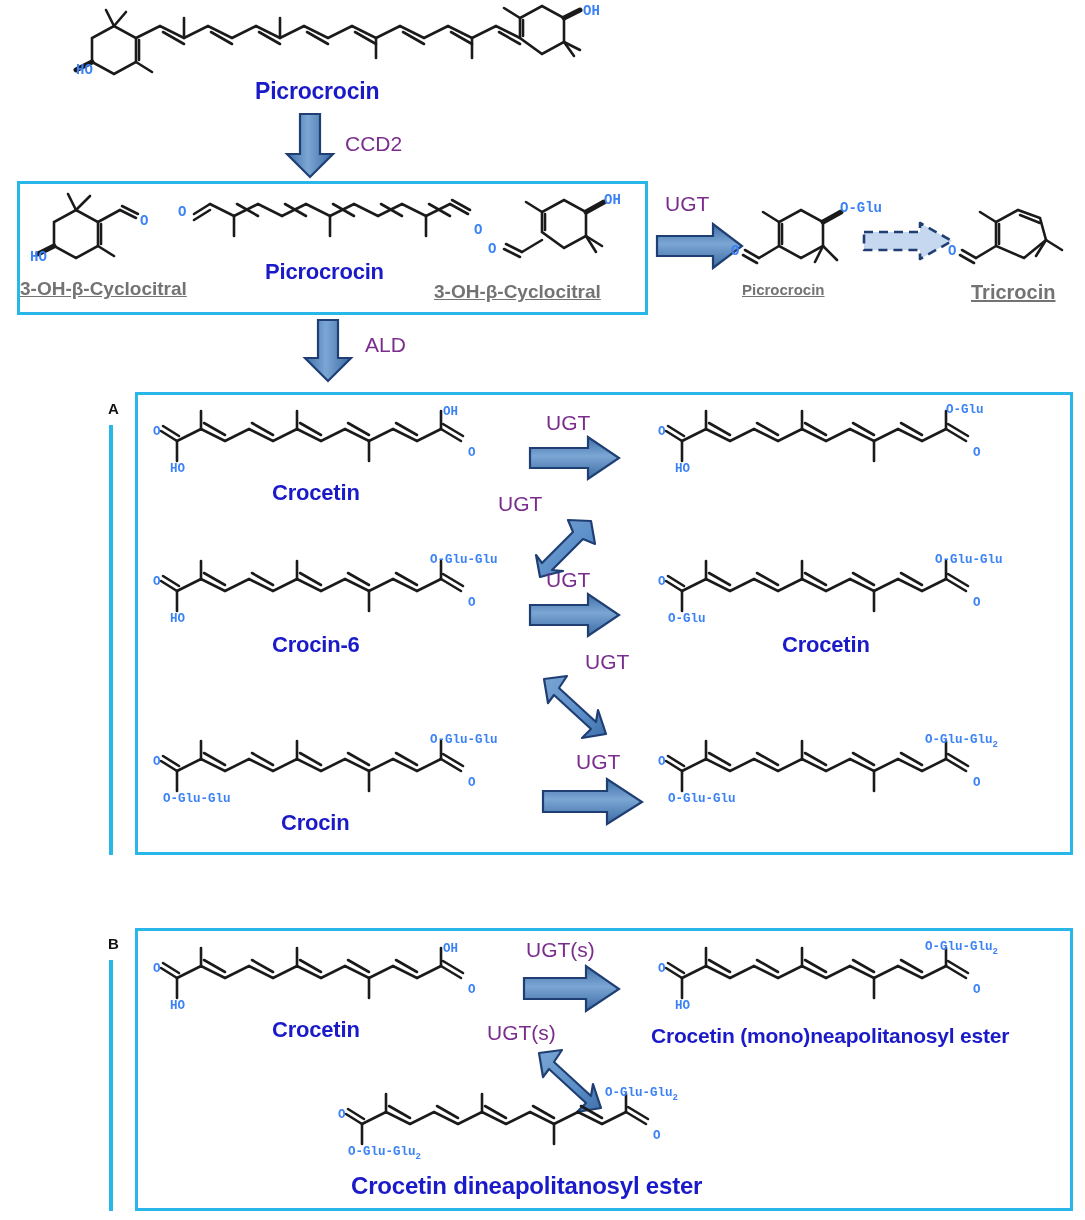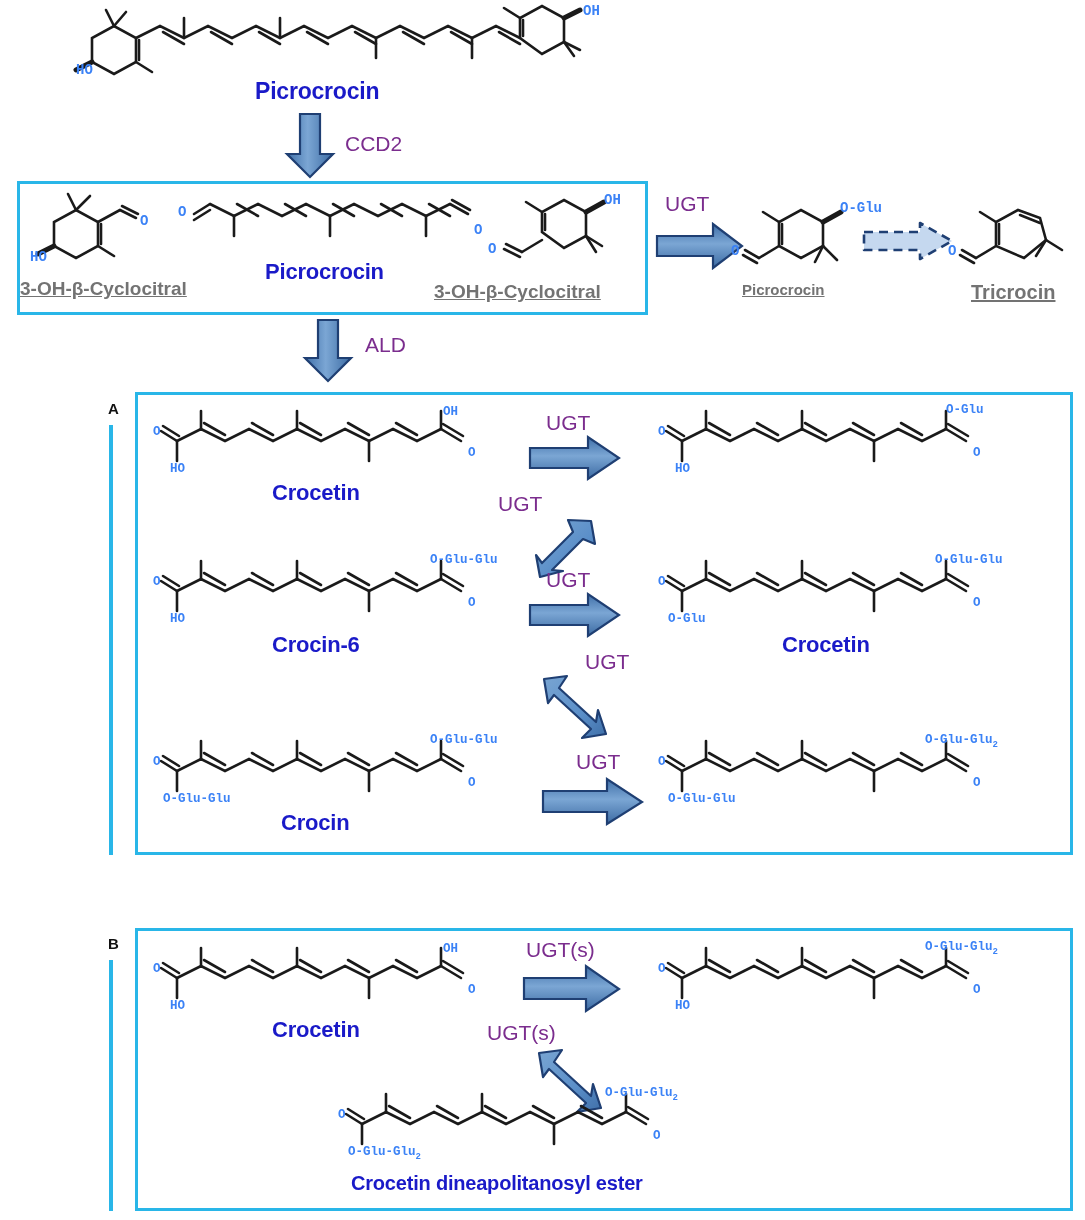--- a/index.html
+++ b/index.html
@@ -517,20 +517,21 @@
         <path d="M286 14 L286 -4"></path>
         <path d="M286 14 L306 26"></path>
           <path d="M288 9 L308 21"></path>
       </g>
     </svg>
   </div>
   <div class="abs grp" style="left:925px;top:940px;">O-Glu-Glu<sub>2</sub></div>
   <div class="abs grp" style="left:973px;top:983px;">O</div>
   <div class="abs grp" style="left:658px;top:962px;">O</div>
   <div class="abs grp" style="left:675px;top:999px;">HO</div>
+  <div class="abs cmp-blue" style="left:651px;top:1024px;font-size:21px;">Crocetin (mono)neapolitanosyl ester</div>
 
   <div class="abs enz" style="left:487px;top:1021px;">UGT(s)</div>
   <div class="abs" style="left:527px;top:1050px;">
     <svg width="80" height="68" viewBox="0 0 80 68">
       <path d="M12 3 L35 0 L27 12 L64 46 L66 34 L74 58 L50 62 L59 53 L22 19 L16 27 Z" fill="url(#ag3)" stroke="#1f3f73" stroke-width="2.2" stroke-linejoin="round"></path>
     </svg>
   </div>
 
   <div class="abs" style="left:340px;top:1098px;">
     <svg width="330" height="62" viewBox="0 0 330 62">
@@ -550,15 +551,15 @@
         <path d="M286 14 L286 -4"></path>
         <path d="M286 14 L306 26"></path>
           <path d="M288 9 L308 21"></path>
       </g>
     </svg>
   </div>
   <div class="abs grp" style="left:605px;top:1086px;">O-Glu-Glu<sub>2</sub></div>
   <div class="abs grp" style="left:653px;top:1129px;">O</div>
   <div class="abs grp" style="left:338px;top:1108px;">O</div>
   <div class="abs grp" style="left:348px;top:1145px;">O-Glu-Glu<sub>2</sub></div>
-  <div class="abs cmp-blue" style="left:351px;top:1172px;font-size:20px;text-align:right;">Crocetin dineapolitanosyl ester</div>
+  <div class="abs cmp-blue" style="left:351px;top:1172px;font-size:24px;text-align:right;">Crocetin dineapolitanosyl ester</div>
 
 </div>
 
 </body></html>

